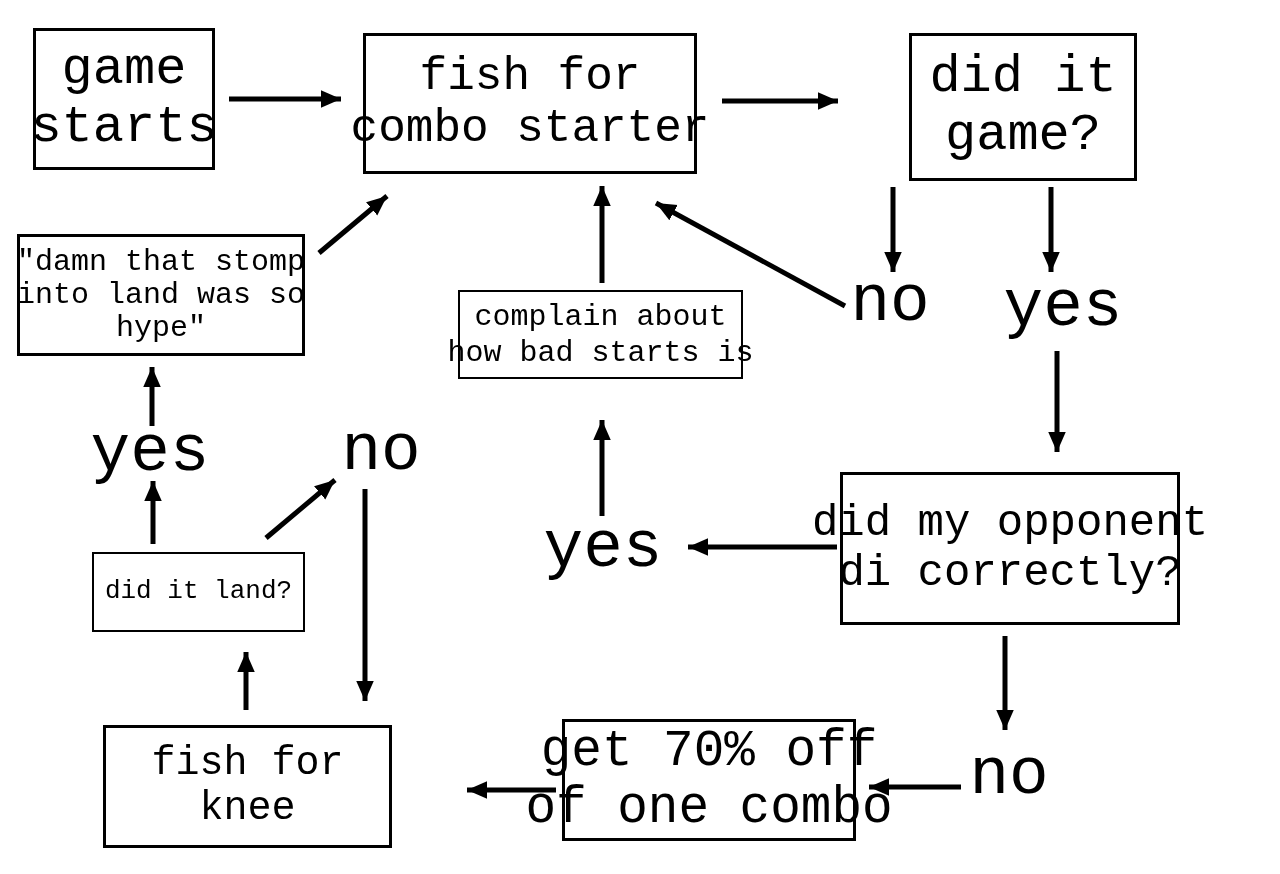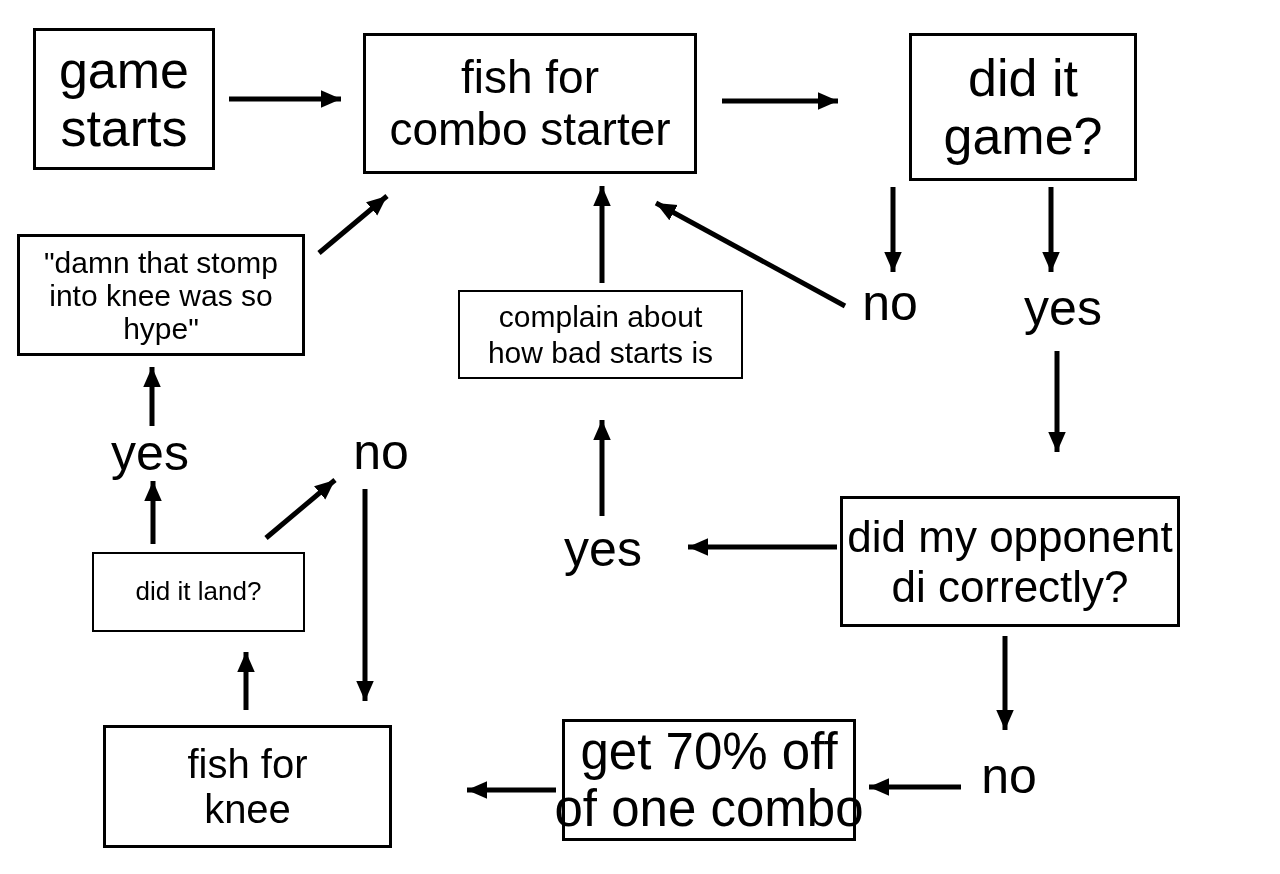--- a/index.html
+++ b/index.html
@@ -1,60 +1,60 @@
 <!DOCTYPE html>
 <html><head>
 <meta charset="utf-8">
 <style>
   html, body { margin: 0; padding: 0; background: #ffffff; }
   #canvas {
     position: relative;
     width: 1280px;
     height: 874px;
     background: #ffffff;
-    font-family: Liberation Sans, sans-serif;
+    font-family: Liberation Mono, monospace;
     color: #000000;
     overflow: hidden;
   }
   .node {
     position: absolute;
     box-sizing: border-box;
     background: #ffffff;
     border: 3px solid #000000;
     display: flex;
     flex-direction: column;
     align-items: center;
     justify-content: center;
     text-align: center;
     line-height: 1.12;
   }
   .node span { display: block; white-space: nowrap; }
   .thin { border-width: 2px; }
   .biglabel {
     position: absolute;
     transform: translate(-50%, -50%);
-    font-size: 50px;
+    font-size: 66px;
     line-height: 1;
     white-space: nowrap;
   }
   #arrows {
     position: absolute;
     left: 0; top: 0;
     width: 1280px; height: 874px;
     pointer-events: none;
   }
   #arrows line { stroke: #000000; stroke-width: 5; }
 
   
   #n-game       { left: 33px;  top: 28px;  width: 182px; height: 142px; font-size: 52px; }
   #n-fishcombo  { left: 363px; top: 33px;  width: 334px; height: 141px; font-size: 46px; }
   #n-didland-t  { left: 865px; top: 33px;  width: 228px; height: 148px; font-size: 52px; margin-left: 44px; }
   #n-damn       { left: 17px;  top: 234px; width: 288px; height: 122px; font-size: 30px; line-height: 1.1; }
   #n-complain   { left: 458px; top: 290px; width: 285px; height: 89px; font-size: 30px; line-height: 1.2; }
-  #n-opponent   { left: 840px; top: 472px; width: 340px; height: 131px; font-size: 44px; margin-top: 24px; }
+  #n-opponent   { left: 840px; top: 472px; width: 340px; height: 153px; font-size: 44px; }
   #n-get70      { left: 562px; top: 719px; width: 294px; height: 122px; font-size: 51px; }
   #n-fishknee   { left: 103px; top: 725px; width: 289px; height: 123px; font-size: 40px; }
   #n-didland-l  { left: 92px;  top: 552px; width: 213px; height: 80px;  font-size: 26px; }
 
   
   #l-no-top    { left: 890px;  top: 303px; }
   #l-yes-top   { left: 1063px; top: 308px; }
   #l-yes-mid   { left: 603px;  top: 549px; }
   #l-no-br     { left: 1009px; top: 776px; }
   #l-yes-left  { left: 150px;  top: 453px; }
@@ -101,21 +101,21 @@
     <span>combo starter</span>
   </div>
 
   <div class="node" id="n-didland-t">
     <span>did it</span>
     <span>game?</span>
   </div>
 
   <div class="node" id="n-damn">
     <span>"damn that stomp</span>
-    <span>into knee was so</span>
+    <span>into land was so</span>
     <span>hype"</span>
   </div>
 
   <div class="node thin" id="n-complain">
     <span>complain about</span>
     <span>how bad starts is</span>
   </div>
 
   <div class="node" id="n-opponent">
     <span>did my opponent</span>

